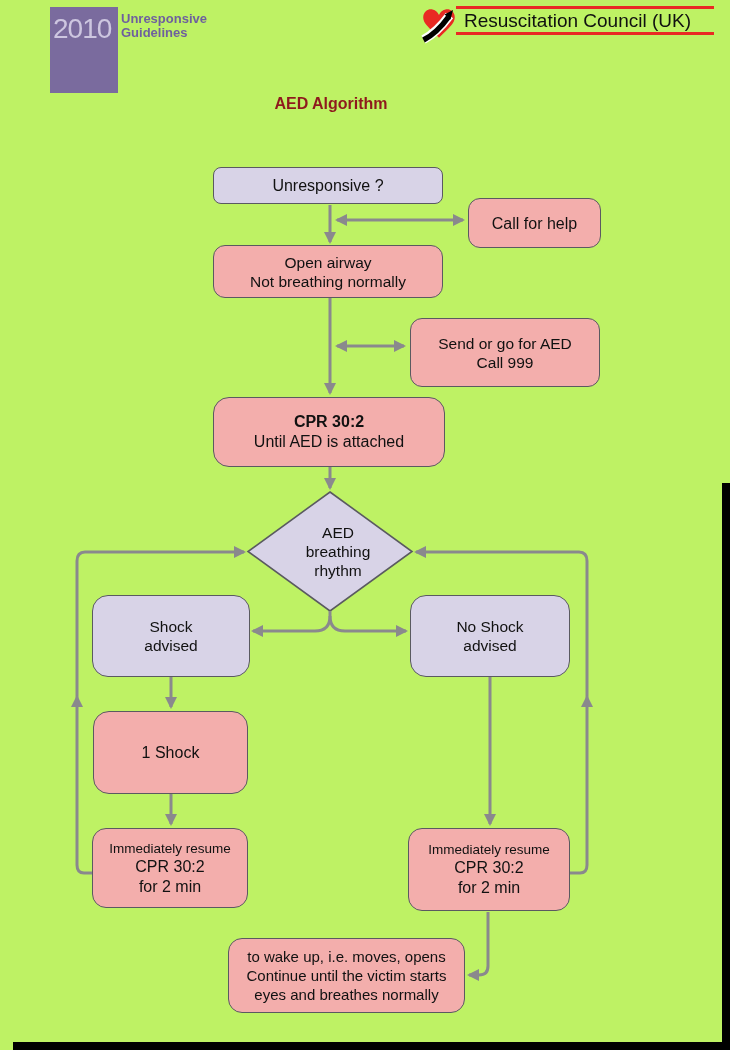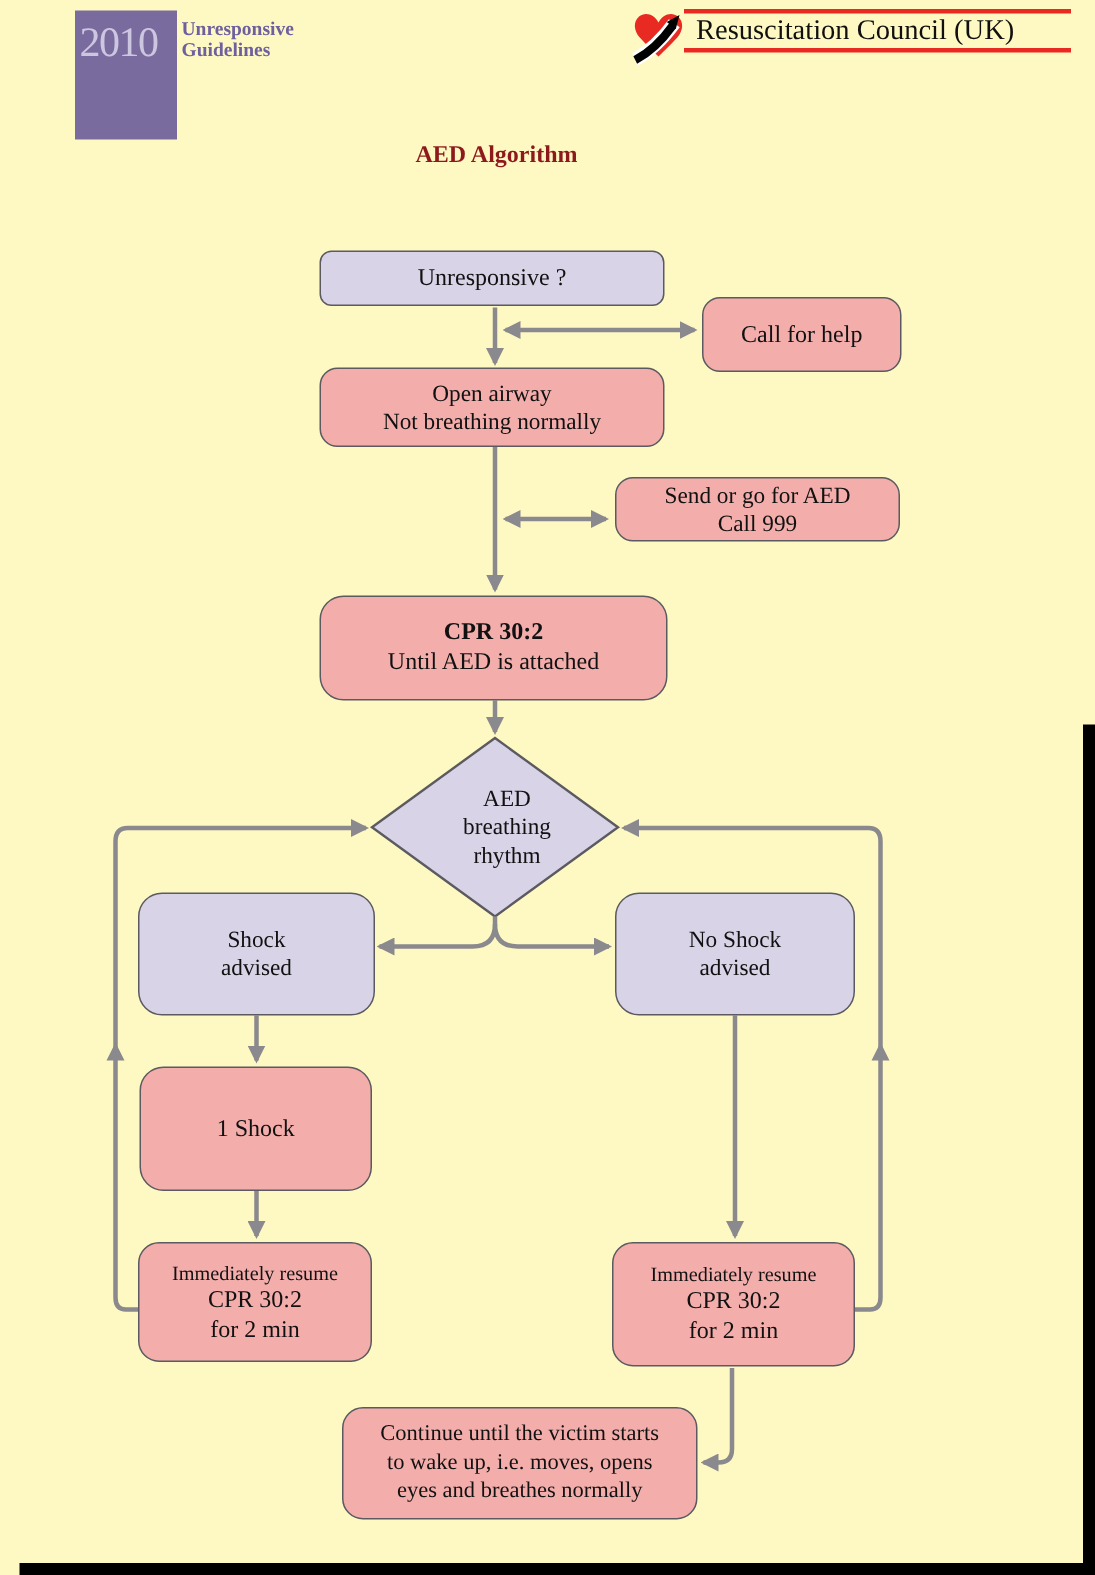--- a/index.html
+++ b/index.html
@@ -1,18 +1,18 @@
 <!DOCTYPE html>
 <html style="--pink: #f3aeac; --lavender: #d8d3e7; --box-border: #5a5a60; --arrow: #8a898d; --title-red: #8e191d; --brand-red: #e92a23; --badge-purple: #7a6b9e; --badge-year: #cdc6e0; --badge-text: #6e5f9e; --page-edge: #000000;"><head>
 <meta charset="utf-8">
 <style>
   html,body{margin:0;padding:0;background:#fff;}
   .page{
-    position:relative;width:730px;height:1050px;background:#fef9c3;overflow:hidden;
-    font-family:Liberation Serif, serif;color:#111;
+    position:relative;width:730px;height:1050px;background:#bef264;overflow:hidden;
+    font-family:Liberation Sans, sans-serif;color:#111;
   }
   
   .year-box{
     position:absolute;left:50px;top:7px;width:68px;height:86px;
     background:var(--badge-purple,#7a6b9e);
   }
   .year-box .yr{
     position:absolute;left:3px;top:6px;font-size:28px;letter-spacing:-1px;
     color:var(--badge-year,#cdc6e0);
   }
@@ -123,21 +123,21 @@
 
   <div class="node lav" style="left:213px;top:167px;width:230px;height:37px;border-radius:8px;font-size:16px;">
     <div>Unresponsive ?</div>
   </div>
 
   <div class="node pink" style="left:213px;top:245px;width:230px;height:53px;border-radius:12px;">
     <div>Open airway</div>
     <div>Not breathing normally</div>
   </div>
 
-  <div class="node pink" style="left:410px;top:318px;width:190px;height:43px;border-radius:12px;">
+  <div class="node pink" style="left:410px;top:318px;width:190px;height:69px;border-radius:12px;">
     <div>Send or go for AED</div>
     <div>Call 999</div>
   </div>
 
   <div class="node pink" style="left:213px;top:397px;width:232px;height:70px;border-radius:16px;">
     <div class="bold big">CPR 30:2</div>
     <div class="big">Until AED is attached</div>
   </div>
 
   <div class="diamond-label">
@@ -166,20 +166,20 @@
     <div class="big">for 2 min</div>
   </div>
 
   <div class="node pink" style="left:408px;top:828px;width:162px;height:83px;border-radius:14px;">
     <div class="small">Immediately resume</div>
     <div class="big">CPR 30:2</div>
     <div class="big">for 2 min</div>
   </div>
 
   <div class="node pink" style="left:228px;top:938px;width:237px;height:75px;border-radius:14px;font-size:15px;line-height:19px;">
+    <div>to wake up, i.e. moves, opens</div>
     <div>Continue until the victim starts</div>
-    <div>to wake up, i.e. moves, opens</div>
     <div>eyes and breathes normally</div>
   </div>
 
   <div class="edge edge-right"></div>
   <div class="edge edge-bottom"></div>
 </div>
 
 </body></html>

